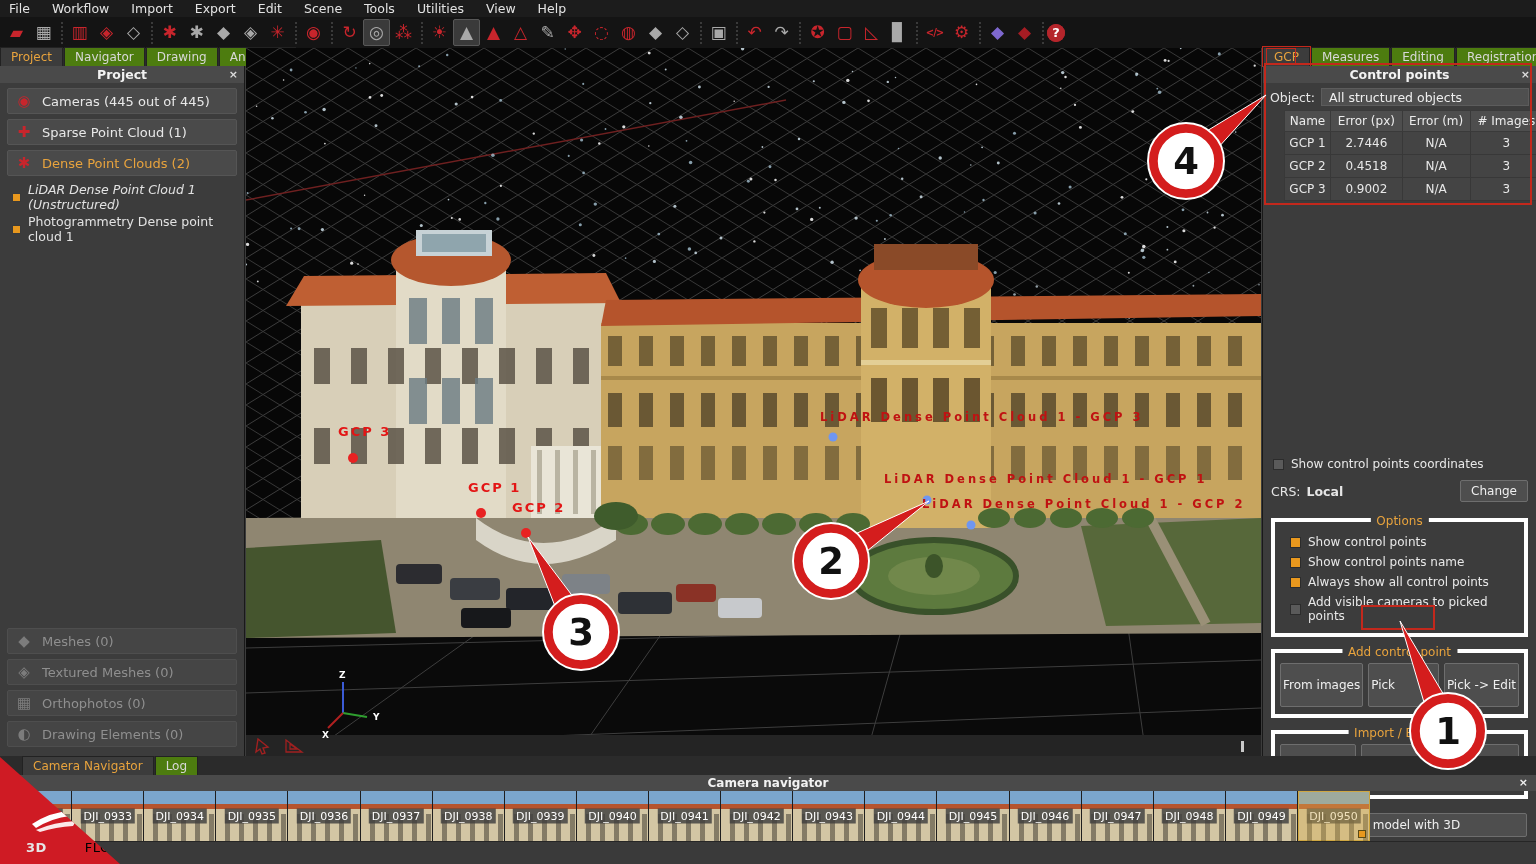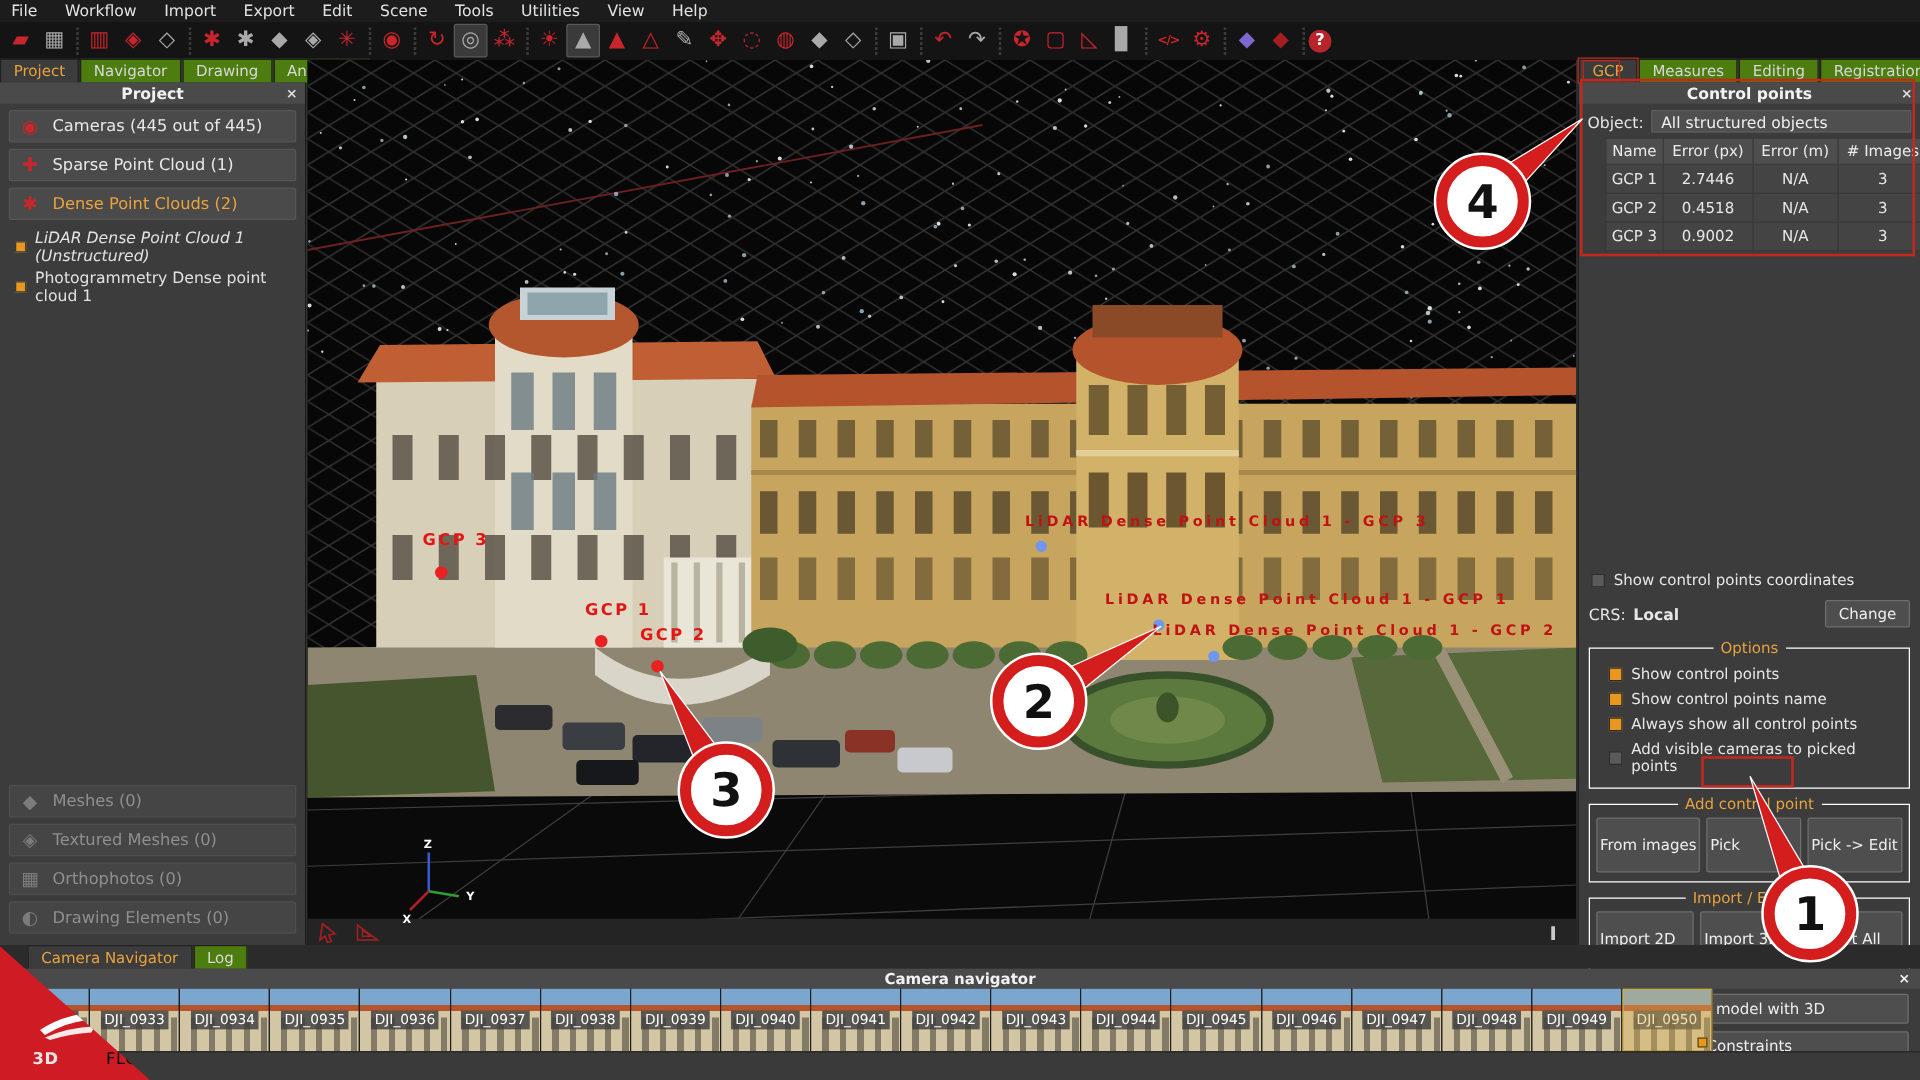--- a/index.html
+++ b/index.html
@@ -52,21 +52,21 @@
   .obj-value { flex:1; background:#4f4f4f; border:1px solid #5c5c5c; height:18px; line-height:17px; padding-left:7px; font-size:12.5px; color:#efefef; cursor:default; }
   table#cp-table { width:calc(100% - 14px); margin:0 21px; border-collapse:collapse; font-size:12px; }
   #cp-table th { background:#4e4e4e; color:#ececec; font-weight:normal; height:21px; border:1px solid #3a3a3a; }
   #cp-table td { background:#444; color:#e8e8e8; text-align:center; height:23px; border:1px solid #383838; cursor:default; }
   .check-row { display:flex; align-items:center; gap:7px; font-size:12px; color:#e8e8e8; padding:3px 0 3px 10px; cursor:default; }
   .cb { width:11px; height:11px; background:#5a5a5a; border:1px solid #2c2c2c; flex:none; }
   .cb.on { background:#e8981e; }
   .crs-row { display:flex; align-items:center; padding:6px 8px 4px; font-size:12.5px; }
   .crs-row b { margin-left:6px;text-align:center; }
   .btn { background:#4e4e4e; border:1px solid #6e6e6e; border-radius:2px; color:#efefef; font-size:12px; font-family:inherit; padding:3px 10px; cursor:default; white-space:nowrap; }
-  .group { border:1px solid #ffffff; margin:12px 8px 6px; position:relative; padding:10px 5px 7px; }
+  .group { border:4px solid #ffffff; margin:12px 8px 6px; position:relative; padding:10px 5px 7px; }
   .gtitle { position:absolute; top:-8px; left:50%; transform:translateX(-50%); background:#3c3c3c; padding:0 6px; color:#e8a33d; font-size:12px; white-space:nowrap; }
   .btn-row { display:flex; gap:5px; justify-content:space-between; }
   .btn-row .btn { flex:1; text-align:left; padding:14px 2px; }
   .wide-btn { display:block; width:calc(100% - 18px); margin:6px 9px 0; text-align:center; padding:4px 0; }
 
   
   .red-outline { position:absolute; border:2px solid #c3281c; pointer-events:none; z-index:40; }
 
   
   #bottom-tabs { position:absolute; left:0; top:756px; width:1536px; height:19px; background:#2b2b2b; display:flex; align-items:flex-end; padding-left:22px; }

